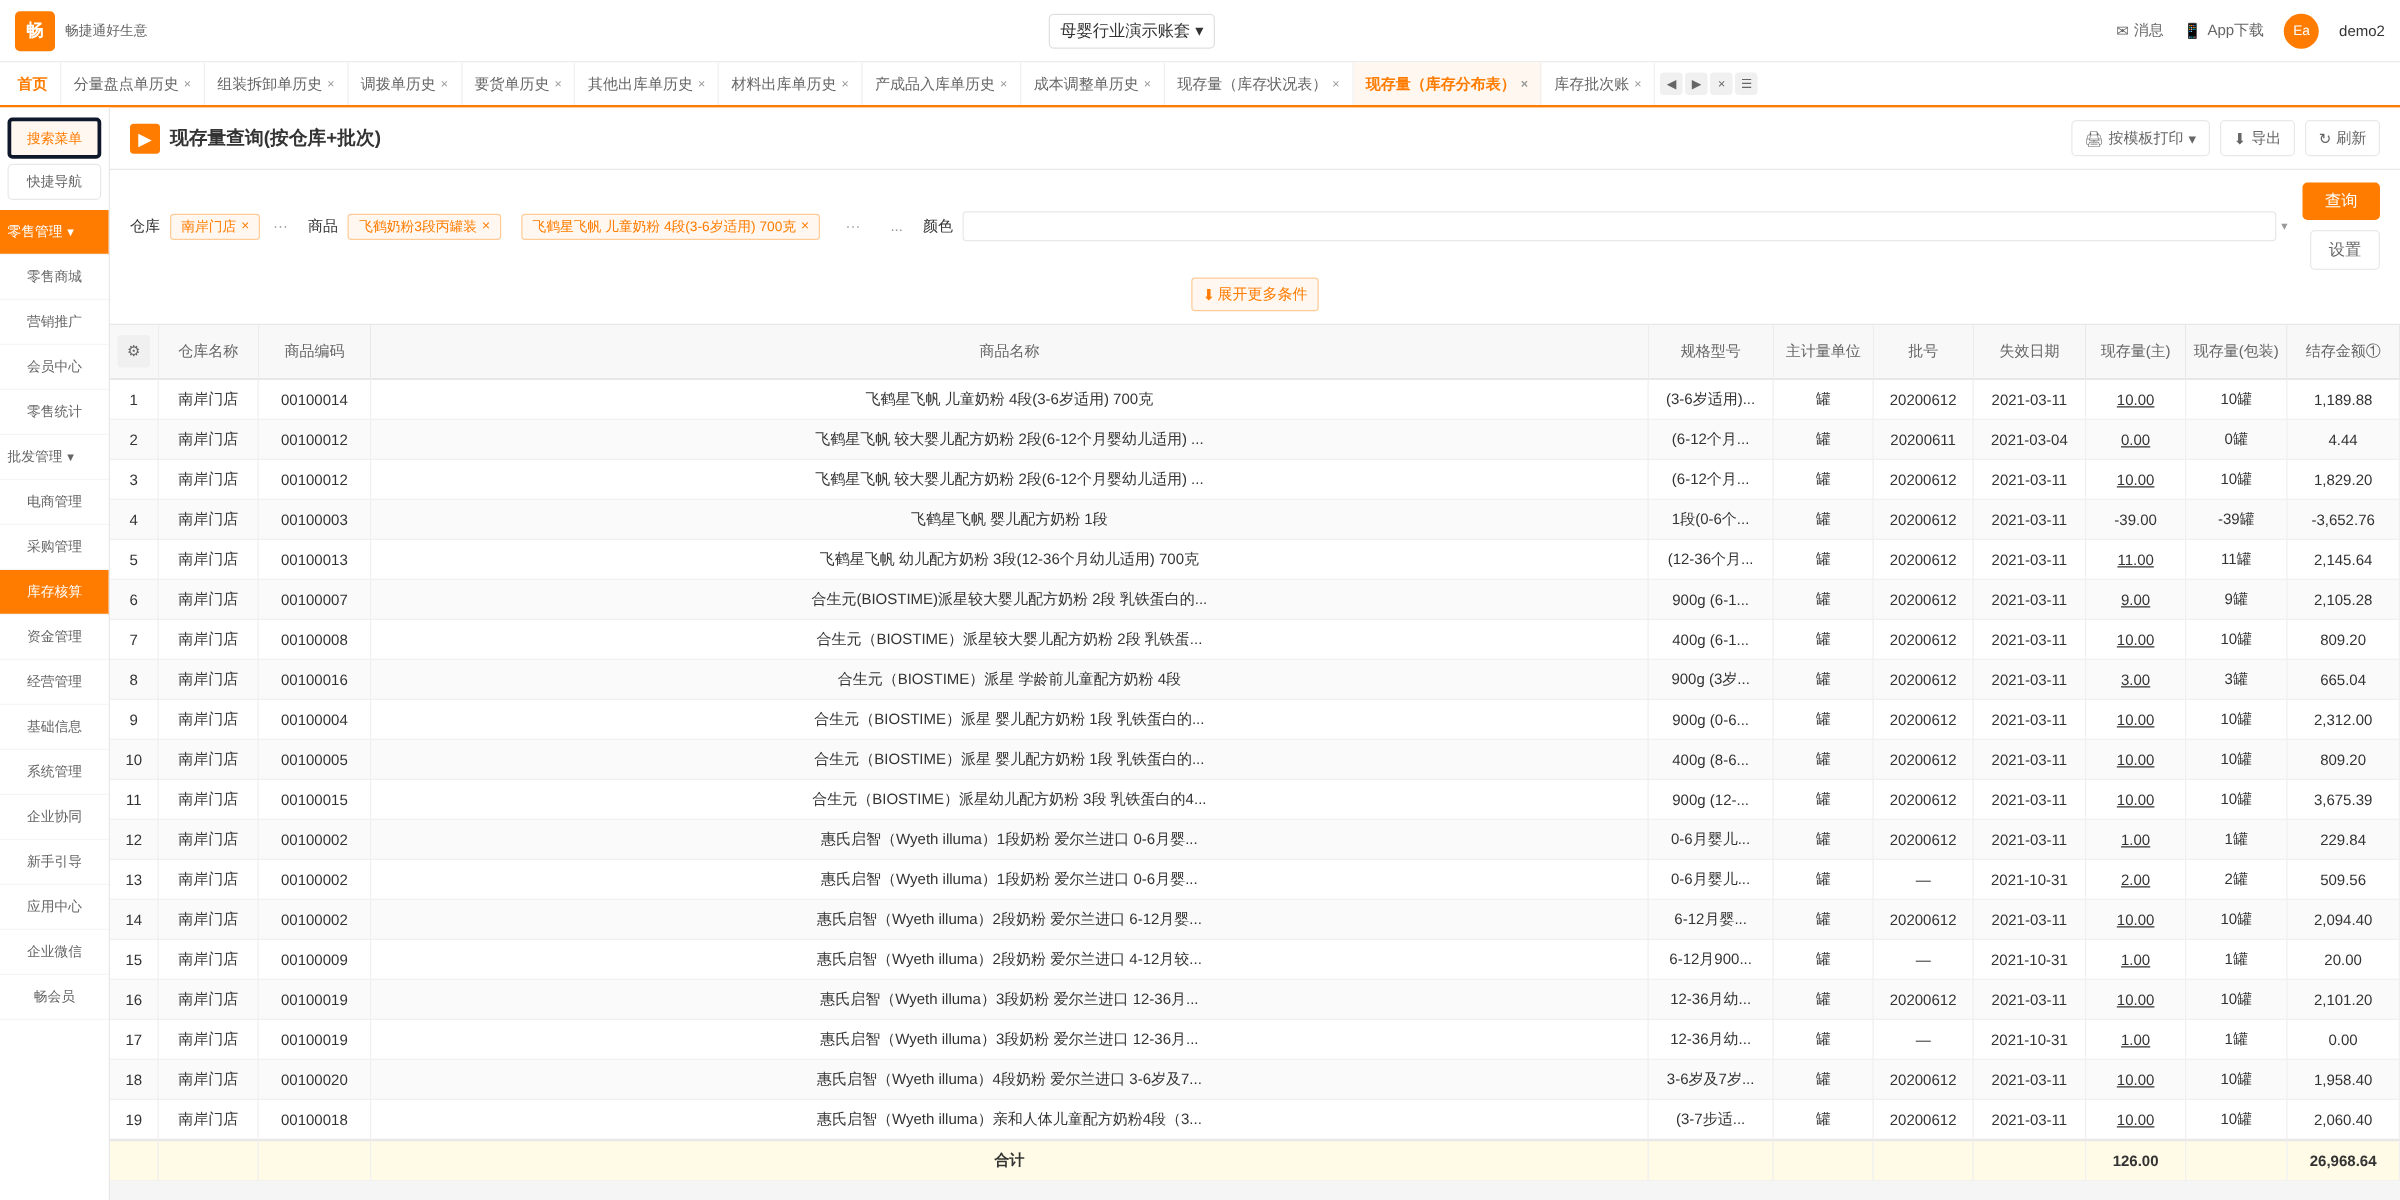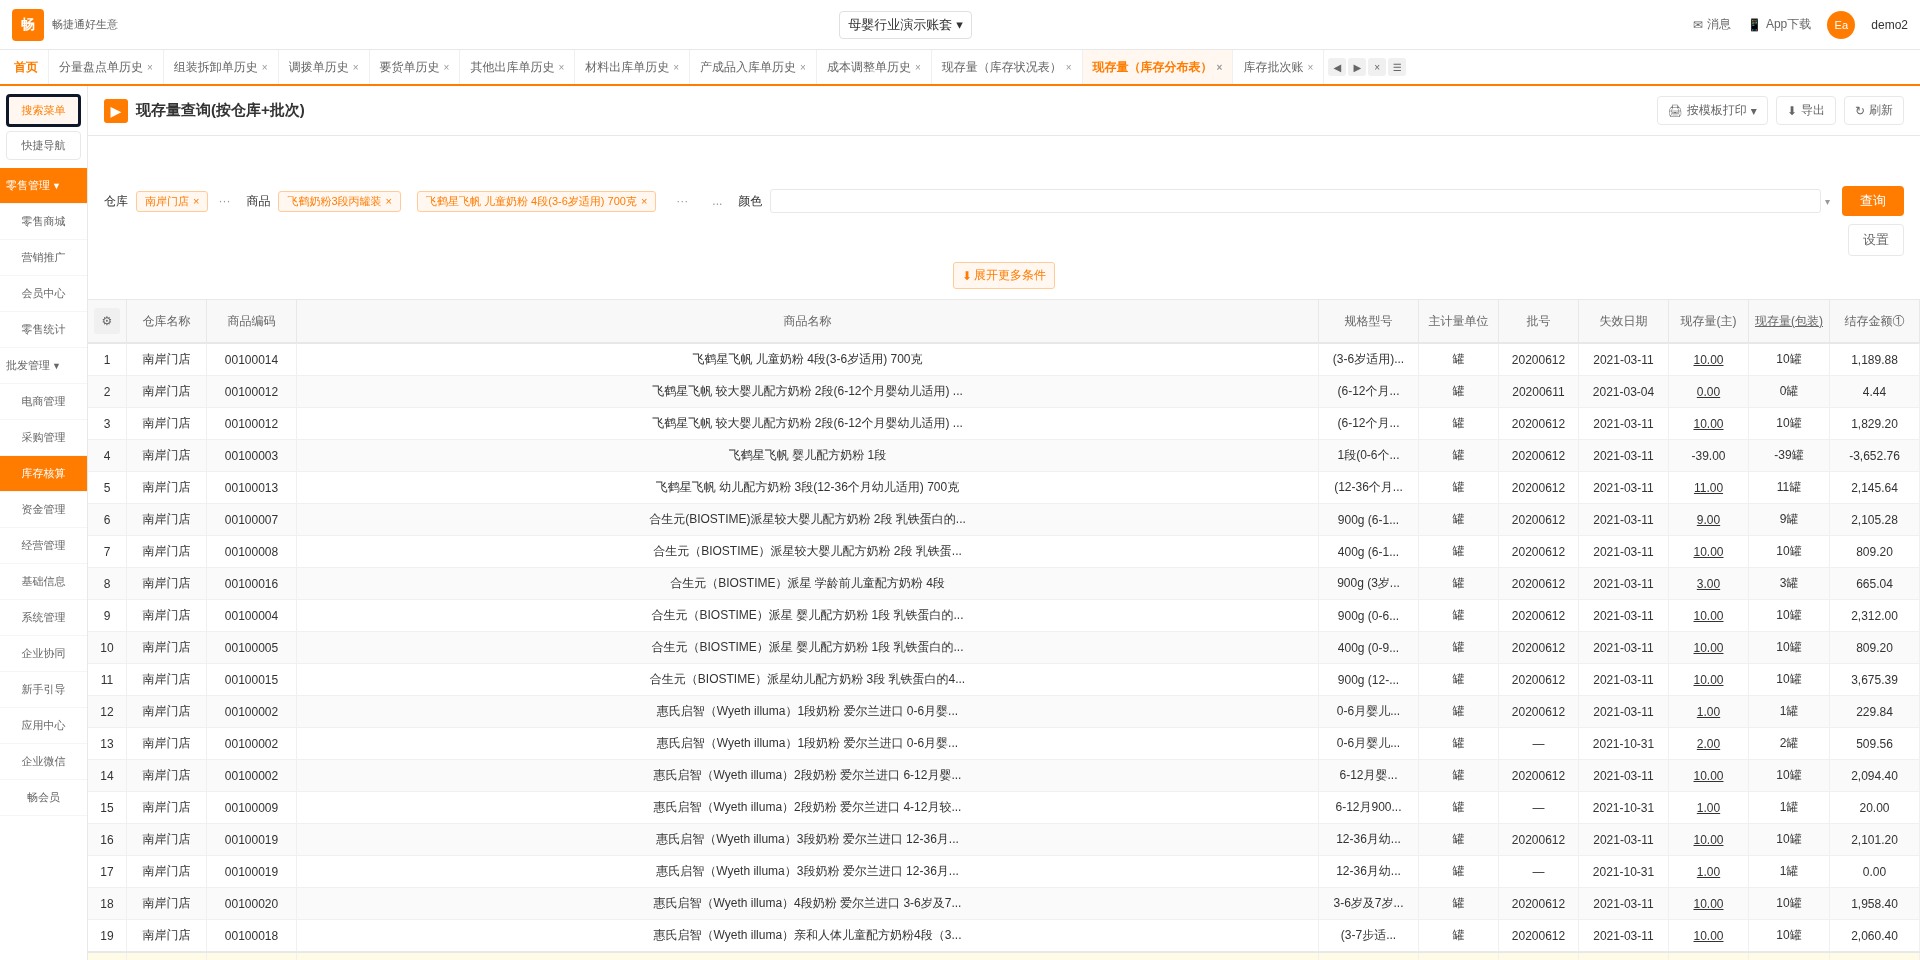--- a/index.html
+++ b/index.html
@@ -124,35 +124,34 @@
     .num-red { color: #f5222d; }
     .col-idx { width: 36px; }
     .col-warehouse { width: 80px; }
     .col-code { width: 90px; }
     .col-name { min-width: 240px; text-align: left; }
     .col-spec { width: 100px; }
     .col-unit { width: 80px; }
     .col-batch { width: 80px; }
     .col-expire { width: 90px; }
     .col-stock-main { width: 80px; }
-    .col-stock-pkg { width: 80px; text-decoration: underline; }
+    .col-stock-pkg { width: 80px; }
     .col-balance { width: 90px; }
     .settings-icon { width: 26px; height: 26px; background: #f0f0f0; border-radius: 3px; display: flex; align-items: center; justify-content: center; cursor: pointer; }
     .footer-row td { background: #fffbe6; font-weight: bold; border-top: 2px solid #e8e8e8; }
     
     
     ::-webkit-scrollbar { width: 6px; height: 6px; }
     ::-webkit-scrollbar-track { background: #f1f1f1; }
     ::-webkit-scrollbar-thumb { background: #ccc; border-radius: 3px; }
     
     .query-btn {
       padding: 6px 18px; background: #ff7c00; color: #fff; border: none;
       border-radius: 4px; font-size: 13px; cursor: pointer; display: block;
       margin-bottom: 4px;
-      margin-top: 40px;
     }
     .settings-btn {
       padding: 6px 14px; background: #fff; color: #666; border: 1px solid #e8e8e8;
       border-radius: 4px; font-size: 13px; cursor: pointer; display: block;
     }
     .right-action-panel { display: flex; flex-direction: column; align-items: flex-end; gap: 4px; }
   </style>
 </head>
 <body>
 
@@ -513,21 +512,21 @@
     <td>2021-03-11</td>
     <td class="num-link">10.00</td>
     <td class="">10罐</td>
     <td class="">2,312.00</td>
   </tr>
             <tr class="even">
     <td>10</td>
     <td>南岸门店</td>
     <td>00100005</td>
     <td class="col-name">合生元（BIOSTIME）派星 婴儿配方奶粉 1段 乳铁蛋白的...</td>
-    <td>400g (0-9...</td>
+    <td>400g (8-6...</td>
     <td>罐</td>
     <td>20200612</td>
     <td>2021-03-11</td>
     <td class="num-link">10.00</td>
     <td class="">10罐</td>
     <td class="">809.20</td>
   </tr>
             <tr>
     <td>11</td>
     <td>南岸门店</td>

